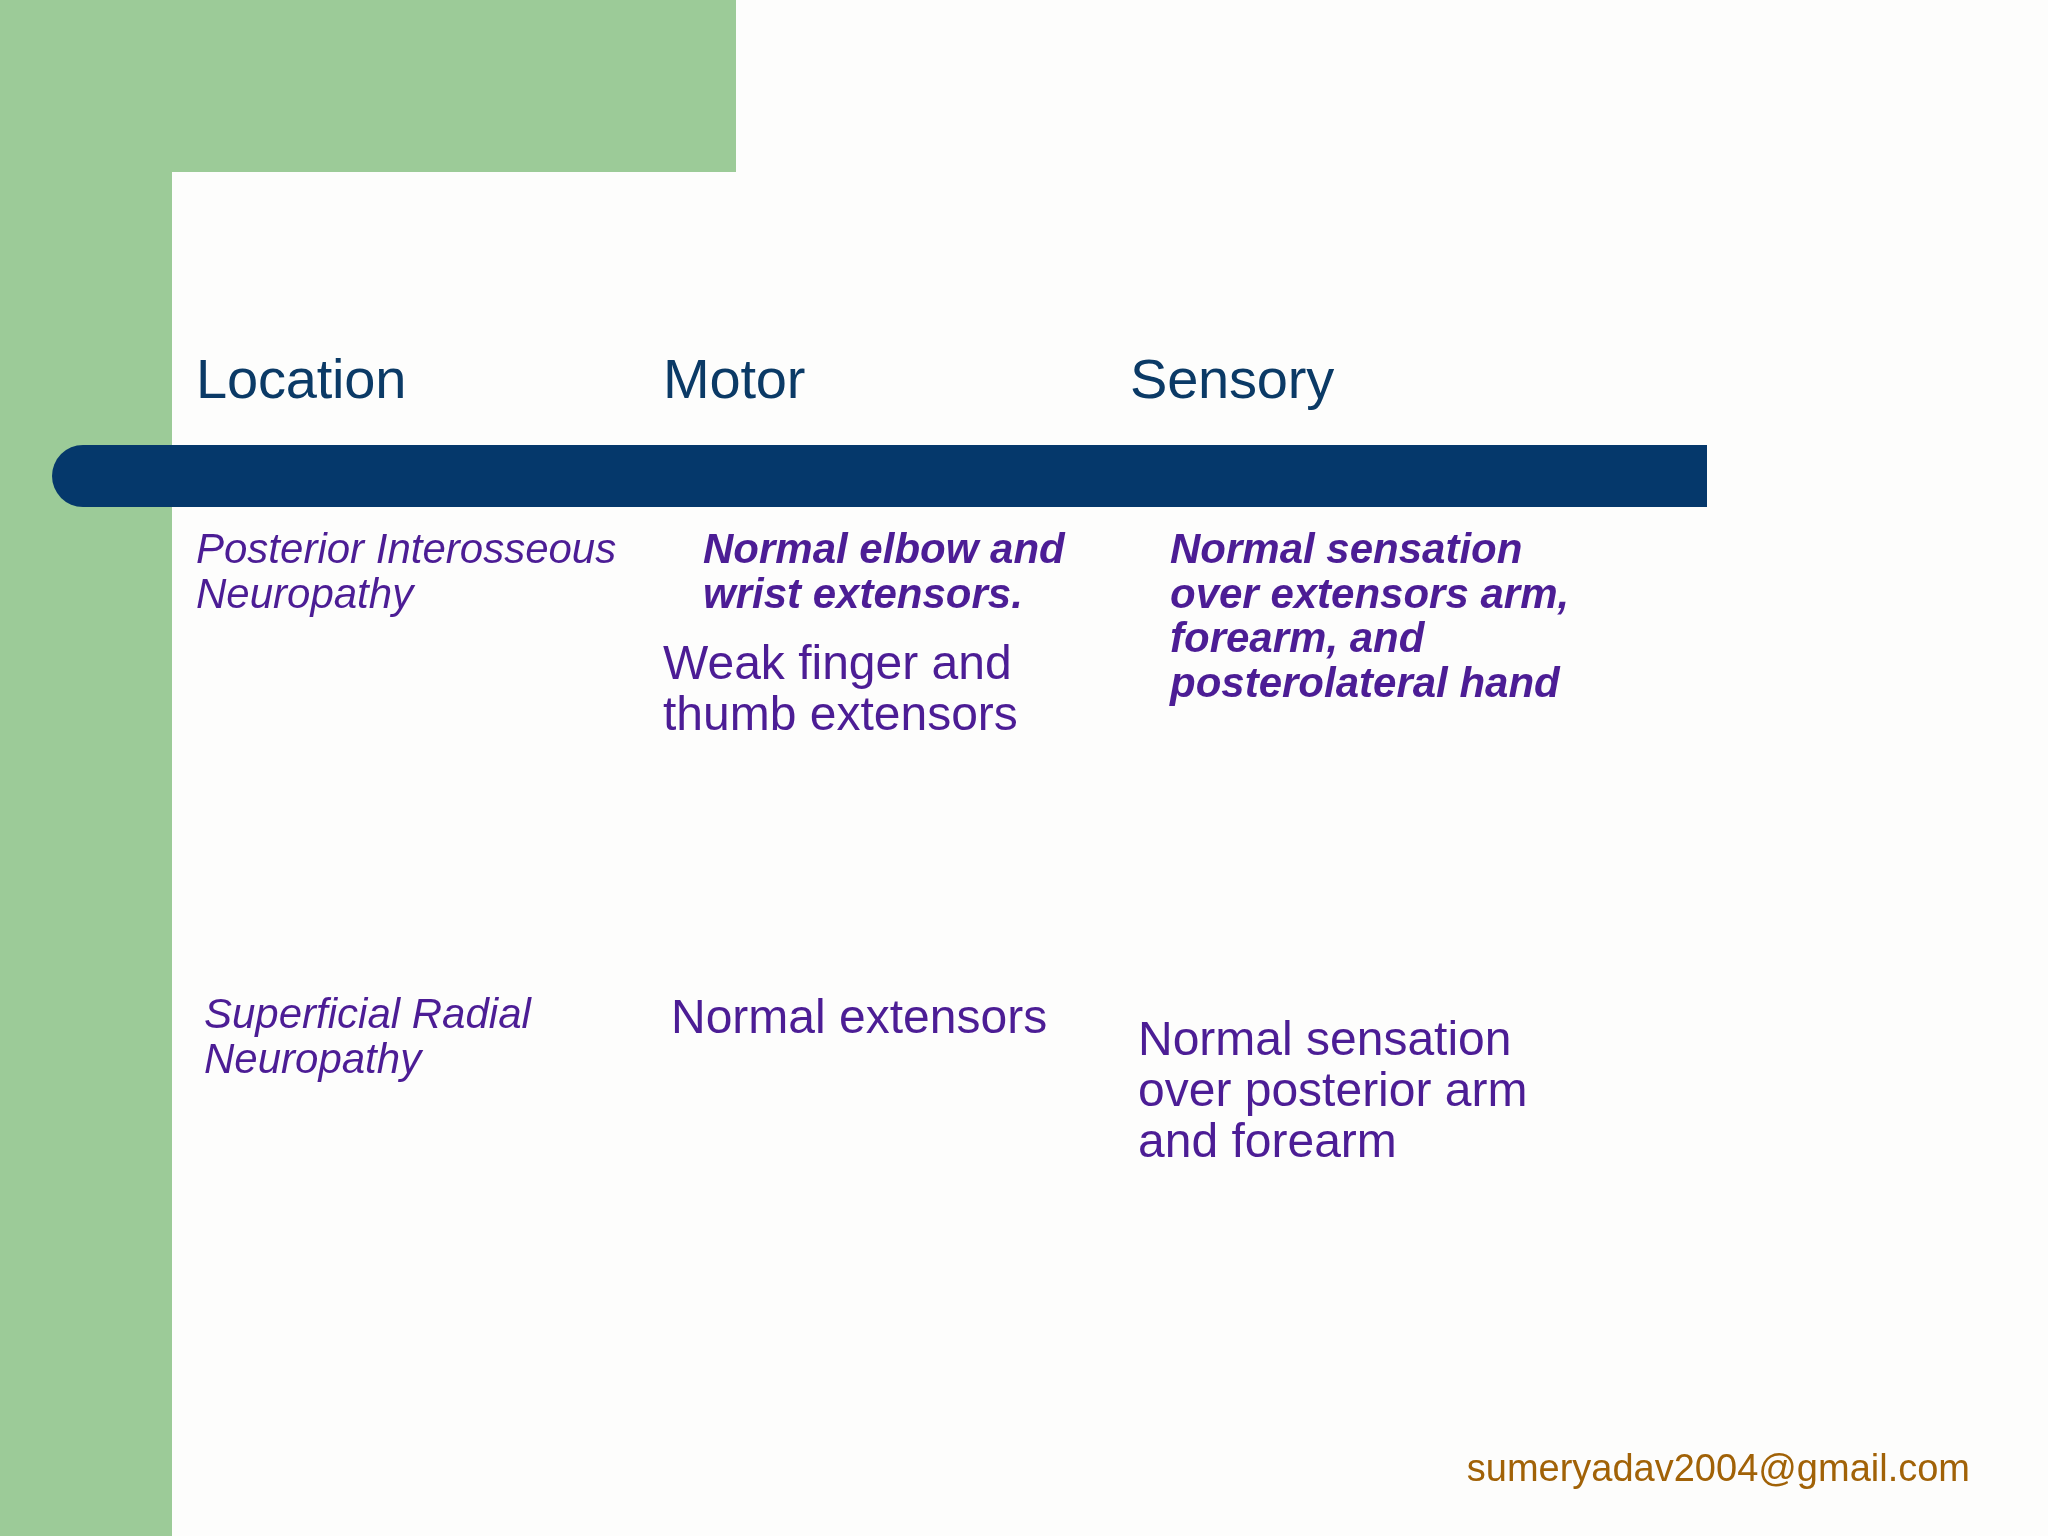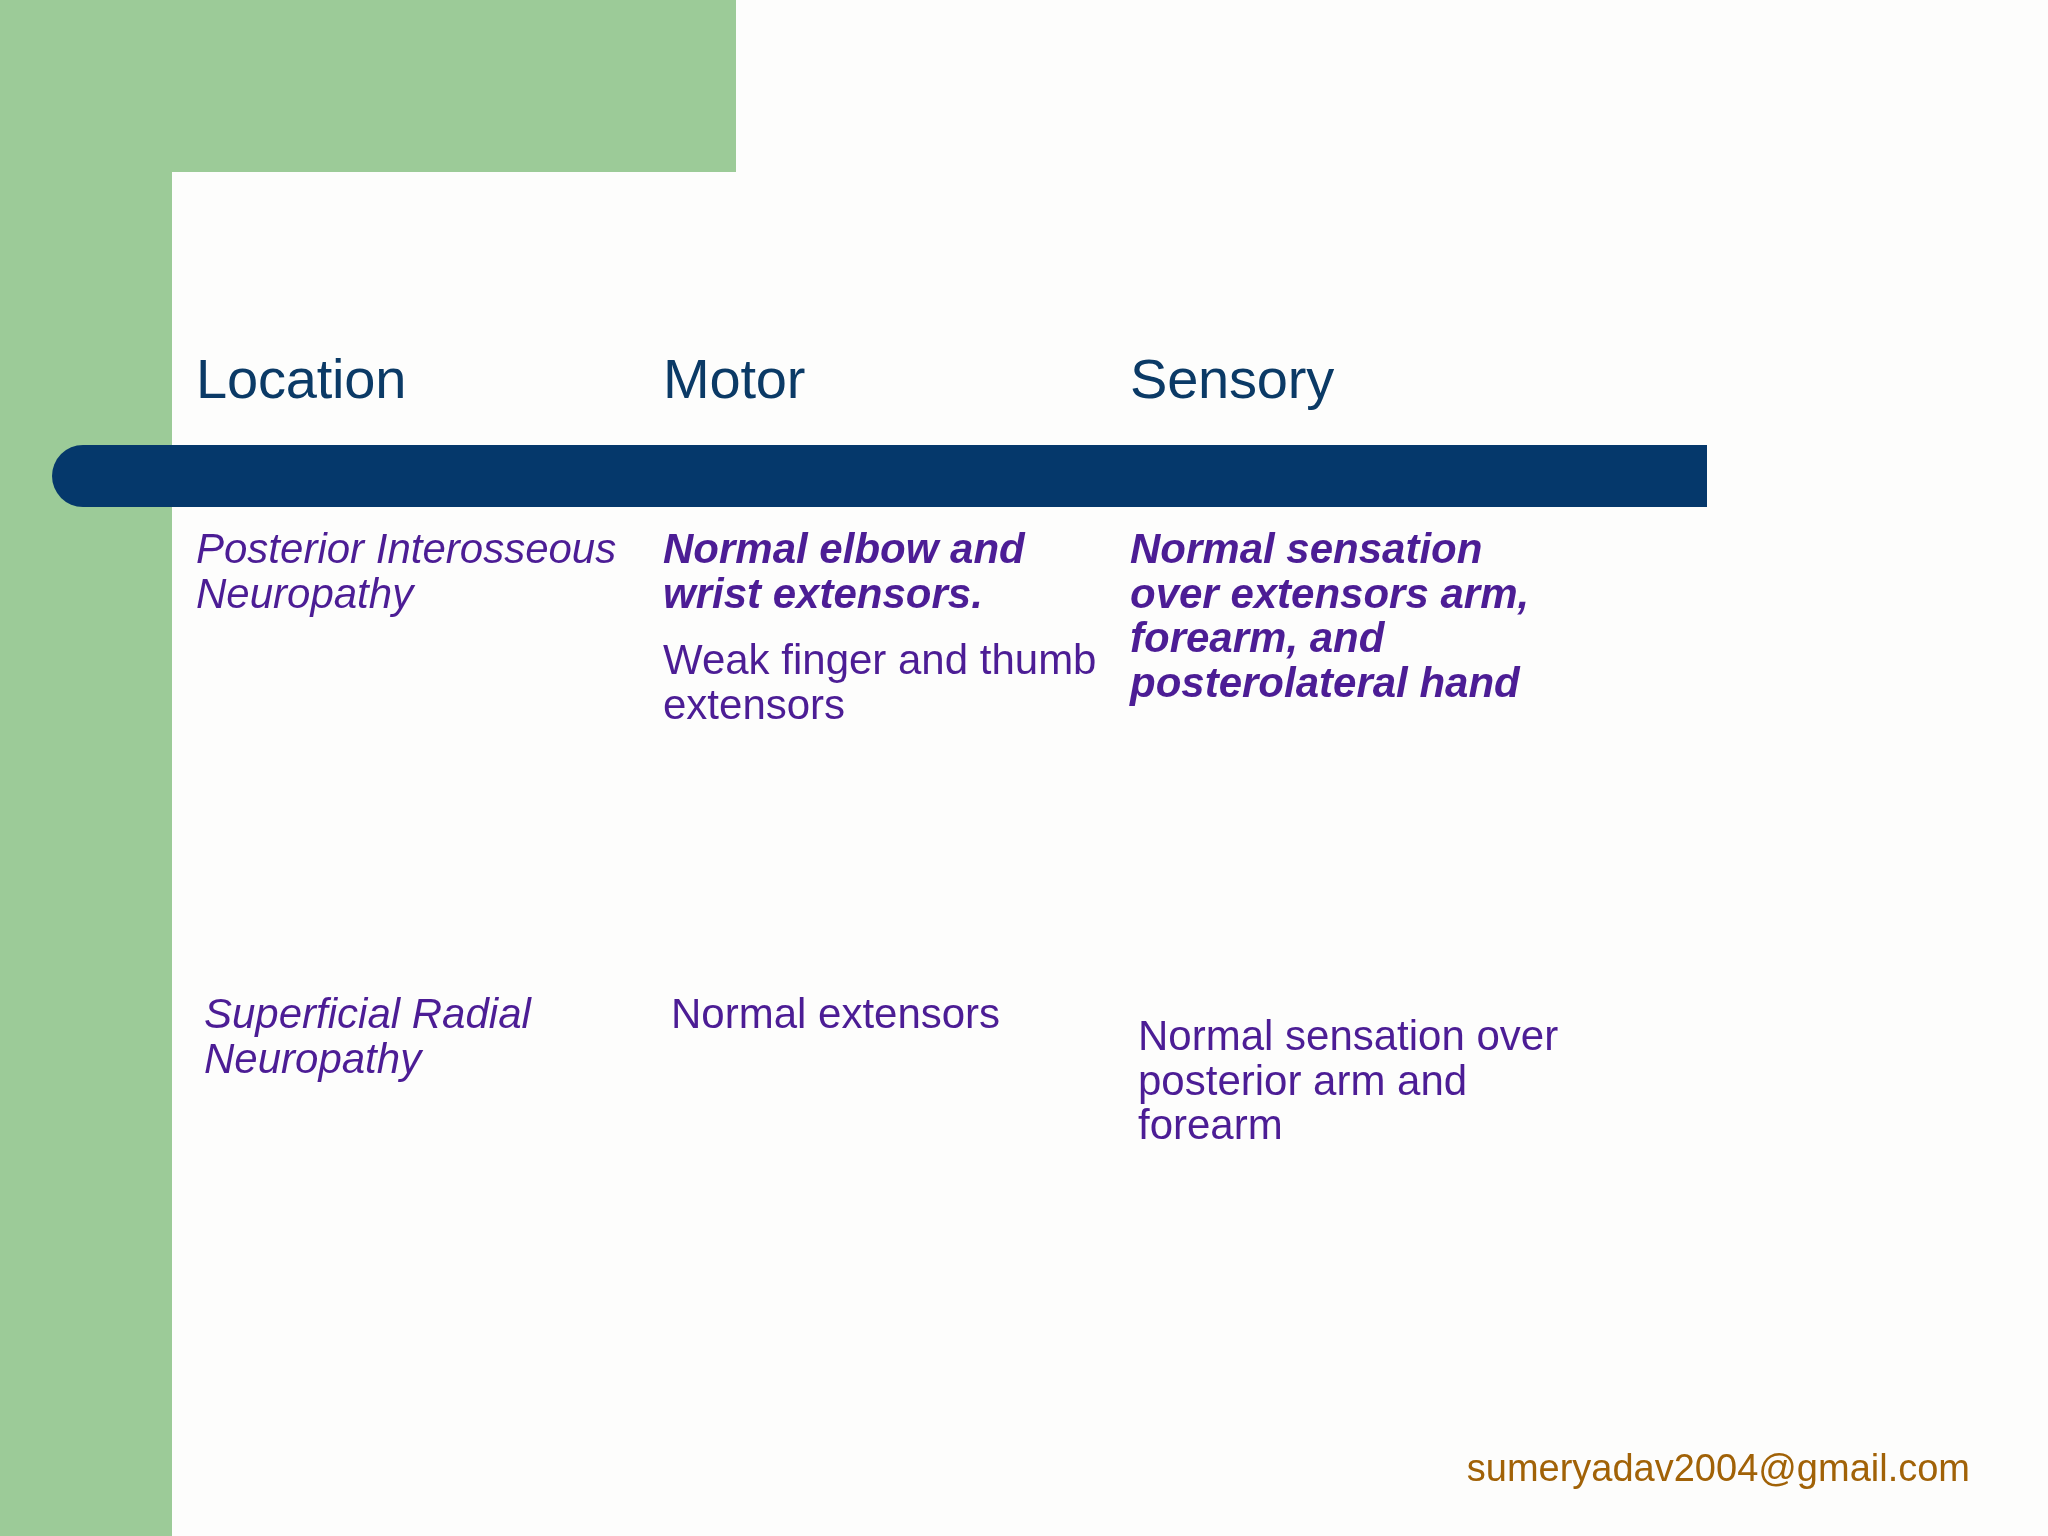--- a/index.html
+++ b/index.html
@@ -114,23 +114,24 @@
     font-size: 42px;
     line-height: 1.06;
     font-style: italic;
     font-weight: 400;
   }
   .txt-bolditalic {
     font-size: 42px;
     line-height: 1.06;
     font-style: italic;
     font-weight: 700;
+    margin-left: 40px;
   }
   .txt-regular {
-    font-size: 42px;
+    font-size: 48px;
     line-height: 1.06;
     font-style: normal;
     font-weight: 400;
   }
   .para-gap { margin-top: 22px; }
   .nowrap { white-space: nowrap; }
 
   
   .footer-email {
     position: absolute;

